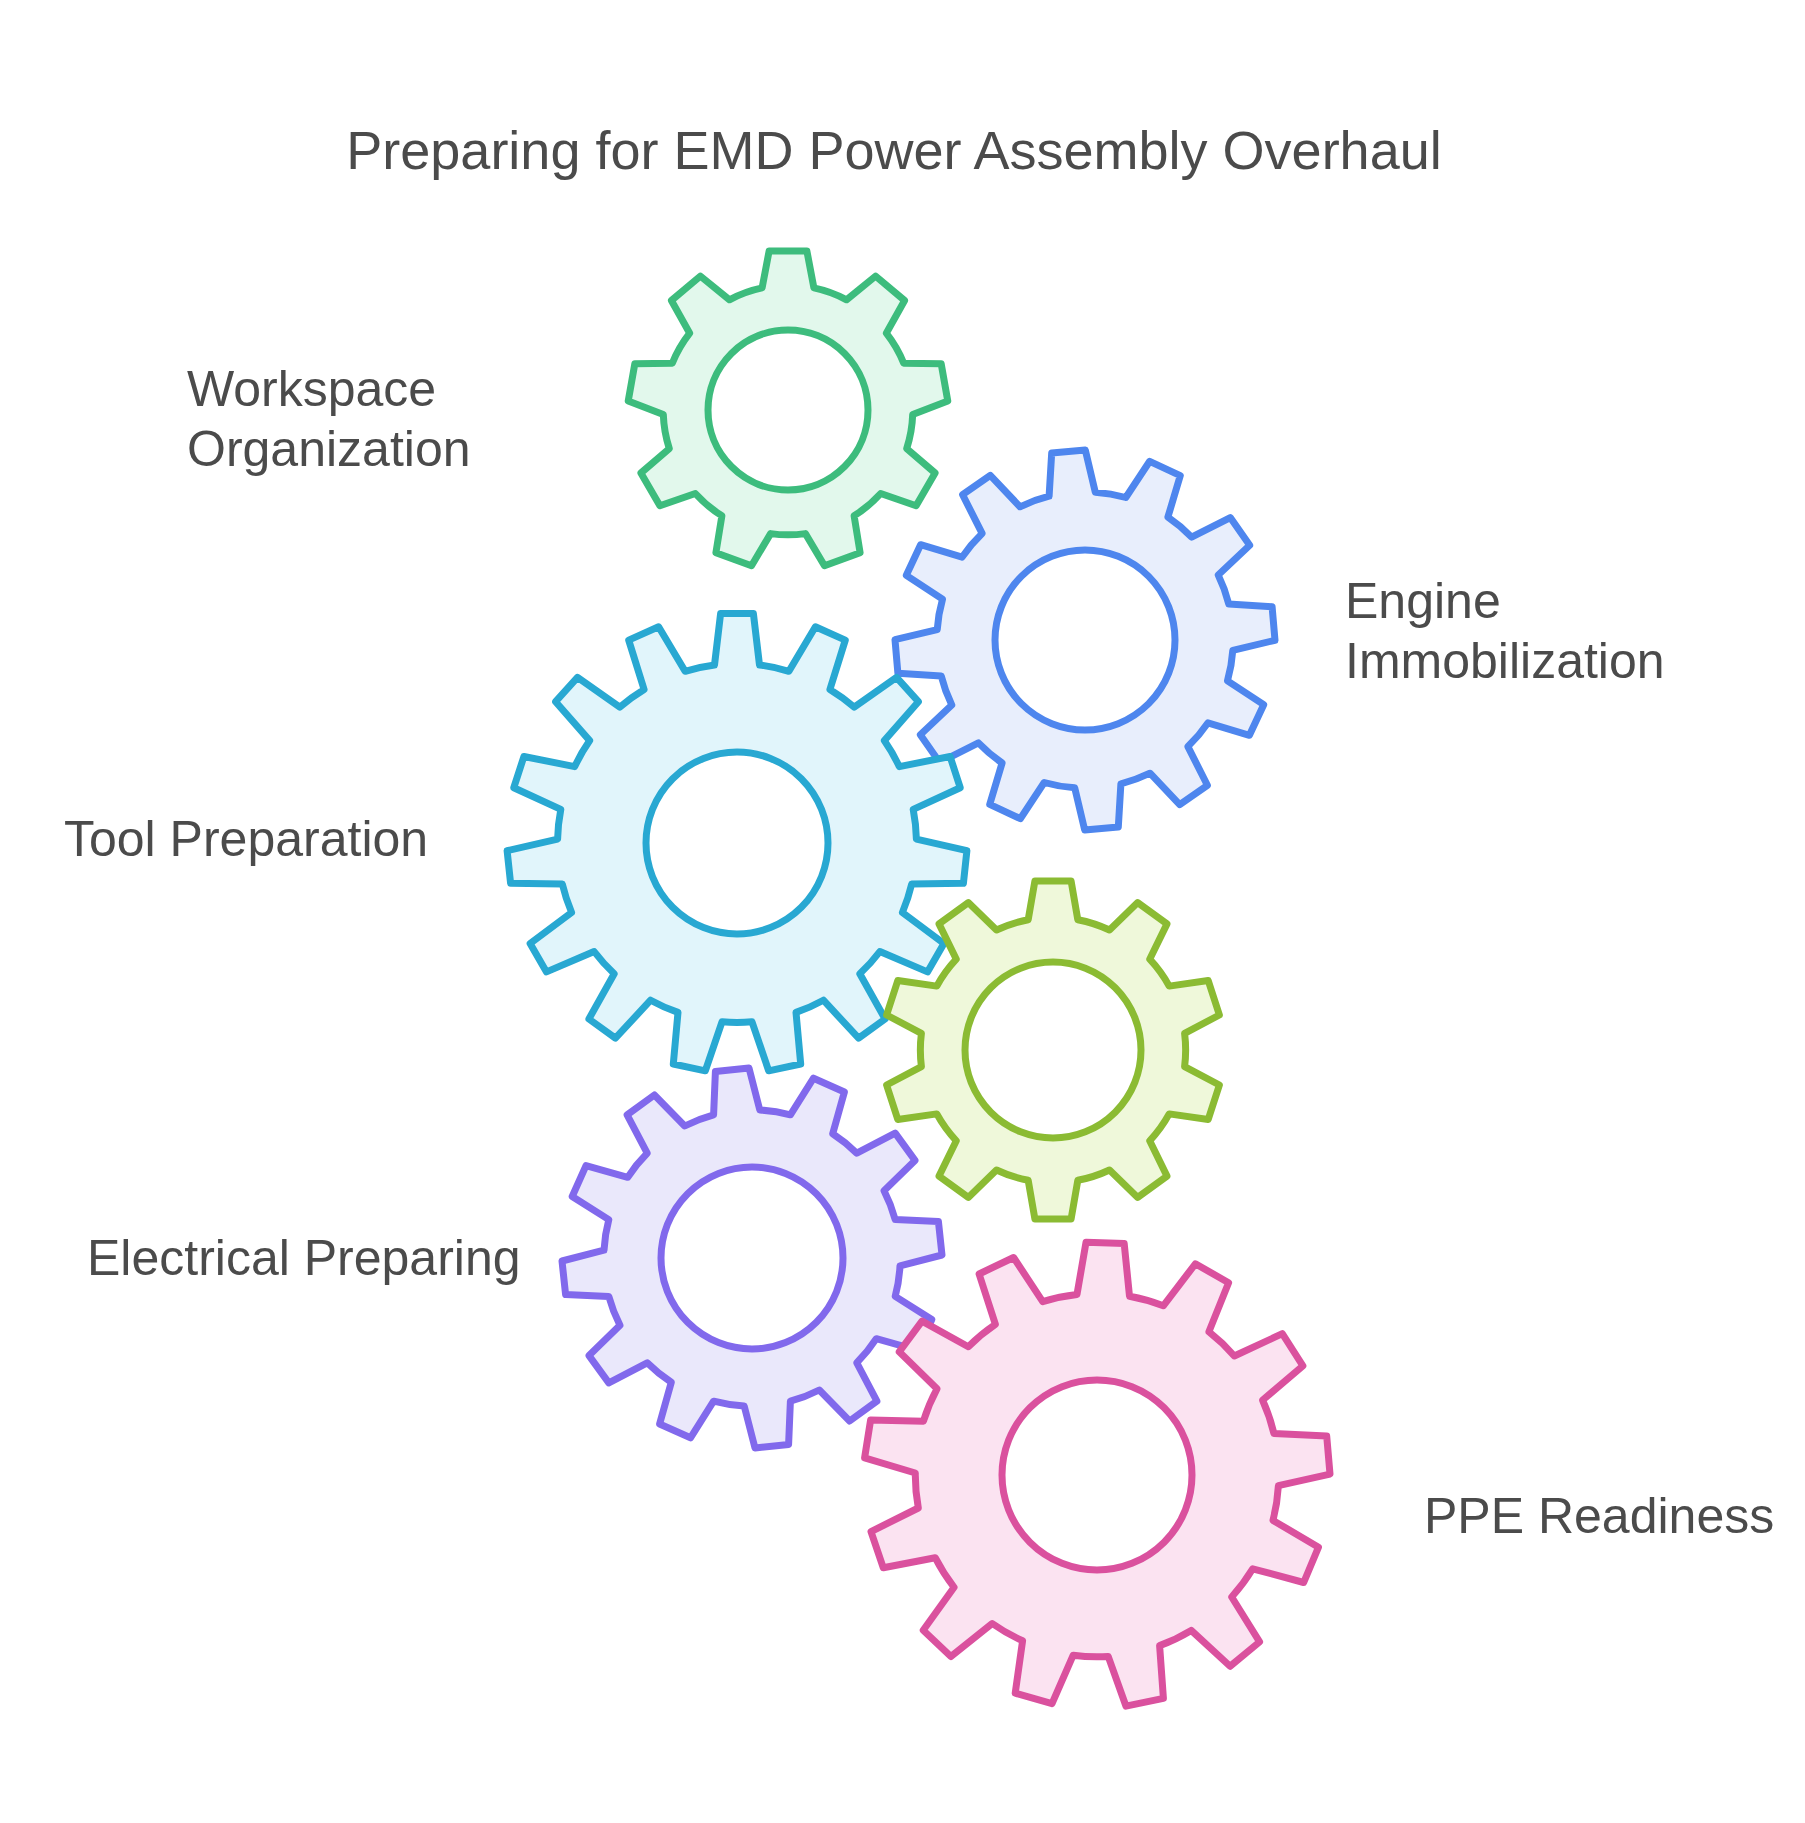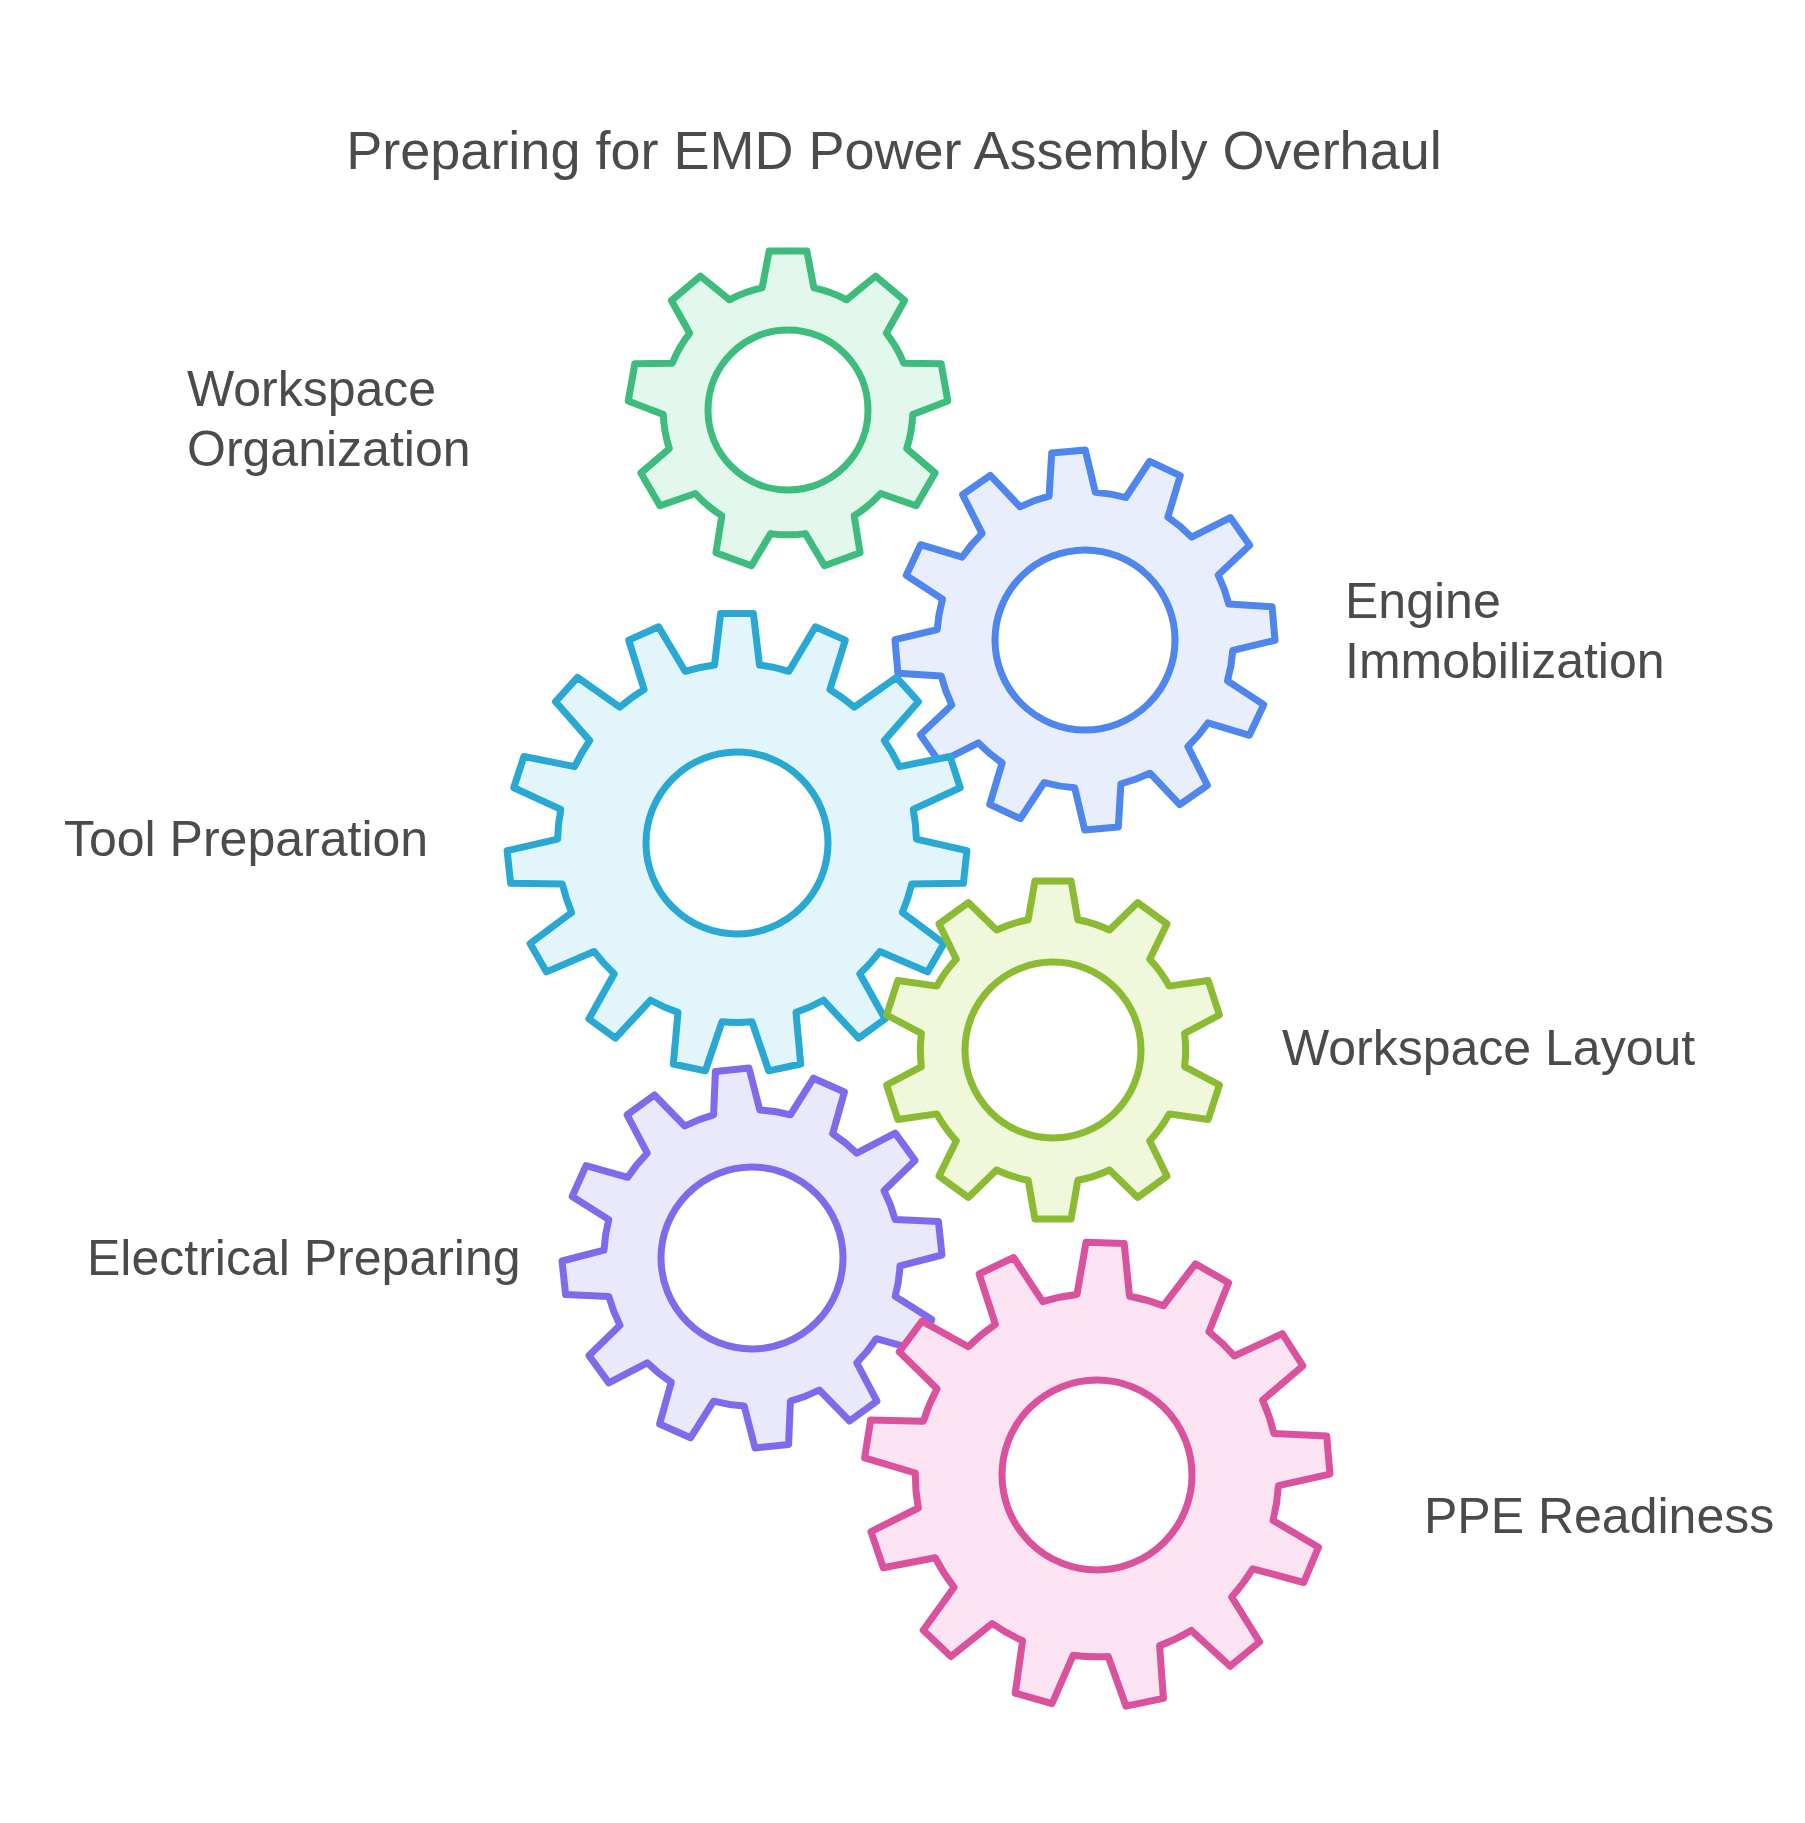--- a/index.html
+++ b/index.html
@@ -71,23 +71,20 @@
 
   <div class="label" style="left:1345px; top:571px;">
     <span class="line">Engine</span>
     <span class="line">Immobilization</span>
   </div>
 
   <div class="label" style="left:64px; top:809px;">
     <span class="line">Tool Preparation</span>
   </div>
 
-  <div class="label" style="left:1282px; top:1018px;">
-    <span class="line">Workspace Layout</span>
-  </div>
 
   <div class="label" style="left:87px; top:1228px;">
     <span class="line">Electrical Preparing</span>
   </div>
 
   <div class="label" style="left:1388px; top:1486px;margin-left:36px;">
     <span class="line">PPE Readiness</span>
   </div>
 
 </div>

